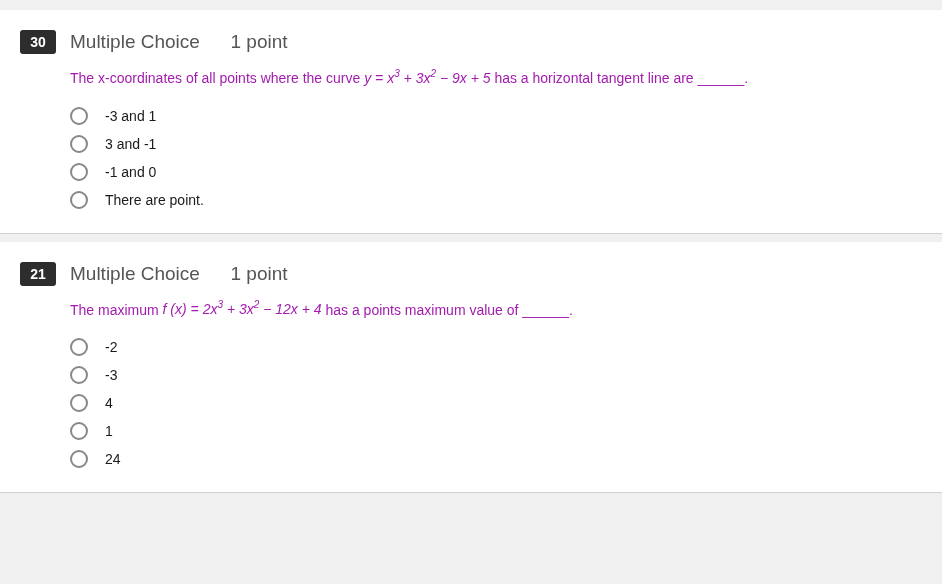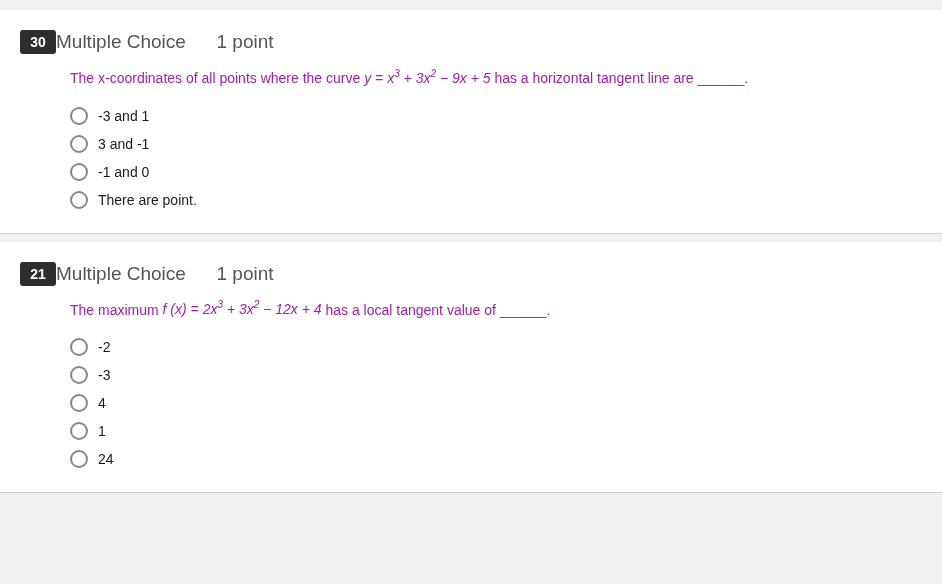--- a/index.html
+++ b/index.html
@@ -27,21 +27,21 @@
     .question-card {
       background: #ffffff;
       margin: 0 0 8px 0;
       padding: 20px 30px 24px 20px;
       border-bottom: 1px solid #d0d0d0;
     }
 
     .question-header {
       display: flex;
       align-items: center;
-      gap: 0;
+      gap: 14px;
       margin-bottom: 12px;
     }
 
     .question-number {
       background: #2d2d2d;
       color: #ffffff;
       font-size: 14px;
       font-weight: bold;
       padding: 4px 10px;
       border-radius: 3px;
@@ -92,20 +92,21 @@
       background: #fff;
       flex-shrink: 0;
       display: flex;
       align-items: center;
       justify-content: center;
     }
 
     .option-label {
       font-size: 14px;
       color: #1a1a1a;
+      margin-left: 7px;
     }
 
     .math-expr {
       font-style: italic;
     }
 
     sup {
       font-size: 10px;
     }
   </style>
@@ -152,21 +153,21 @@
     <div class="question-header">
       <div class="question-number">21</div>
       <div class="question-meta">
         <span>Multiple Choice</span>
         <span class="meta-separator">&nbsp;&nbsp;</span>
         <span>1 point</span>
       </div>
     </div>
 
     <div class="question-text">
-      <span>The maximum </span><span class="math-expr"><em>f</em> (<em>x</em>) = 2<em>x</em><sup>3</sup> + 3<em>x</em><sup>2</sup> − 12<em>x</em> + 4</span><span> has a local tangent value of ______.</span>
+      <span>The maximum </span><span class="math-expr"><em>f</em> (<em>x</em>) = 2<em>x</em><sup>3</sup> + 3<em>x</em><sup>2</sup> − 12<em>x</em> + 4</span><span> has a points maximum value of ______.</span>
     </div>
 
     <ul class="options-list">
       <li class="option-item">
         <div class="radio-circle"></div>
         <span class="option-label">-2</span>
       </li>
       <li class="option-item">
         <div class="radio-circle"></div>
         <span class="option-label">-3</span>

